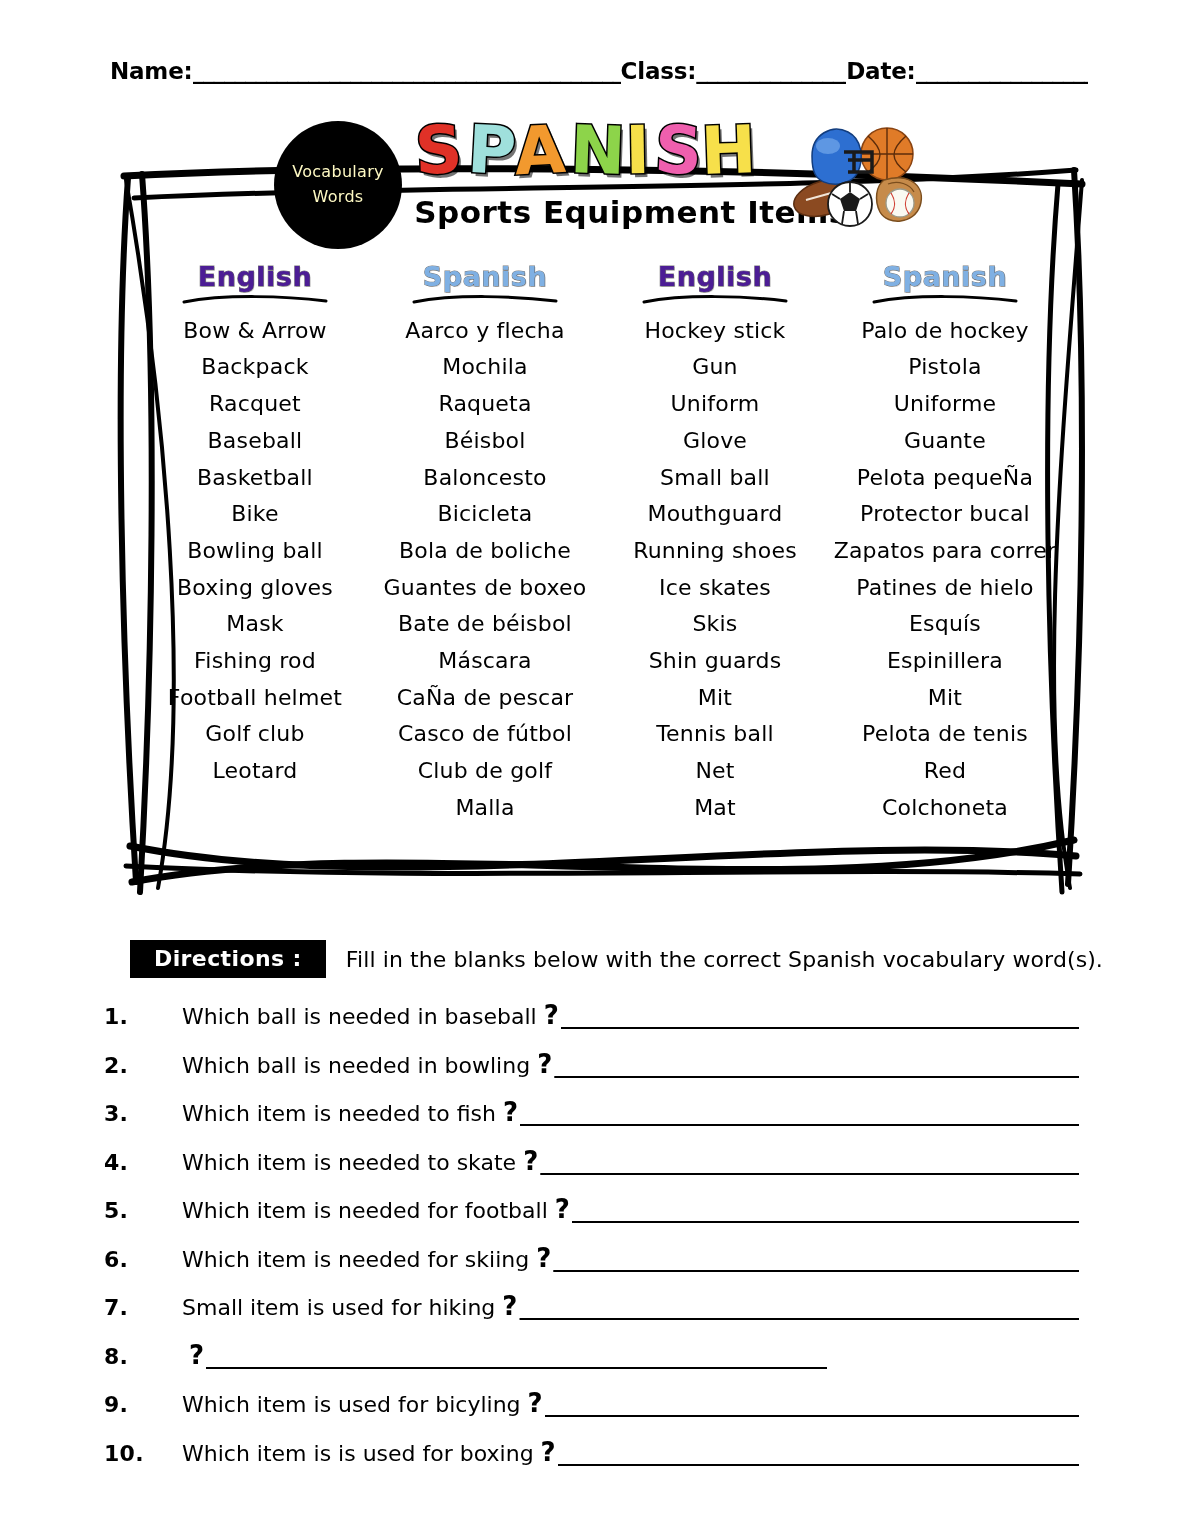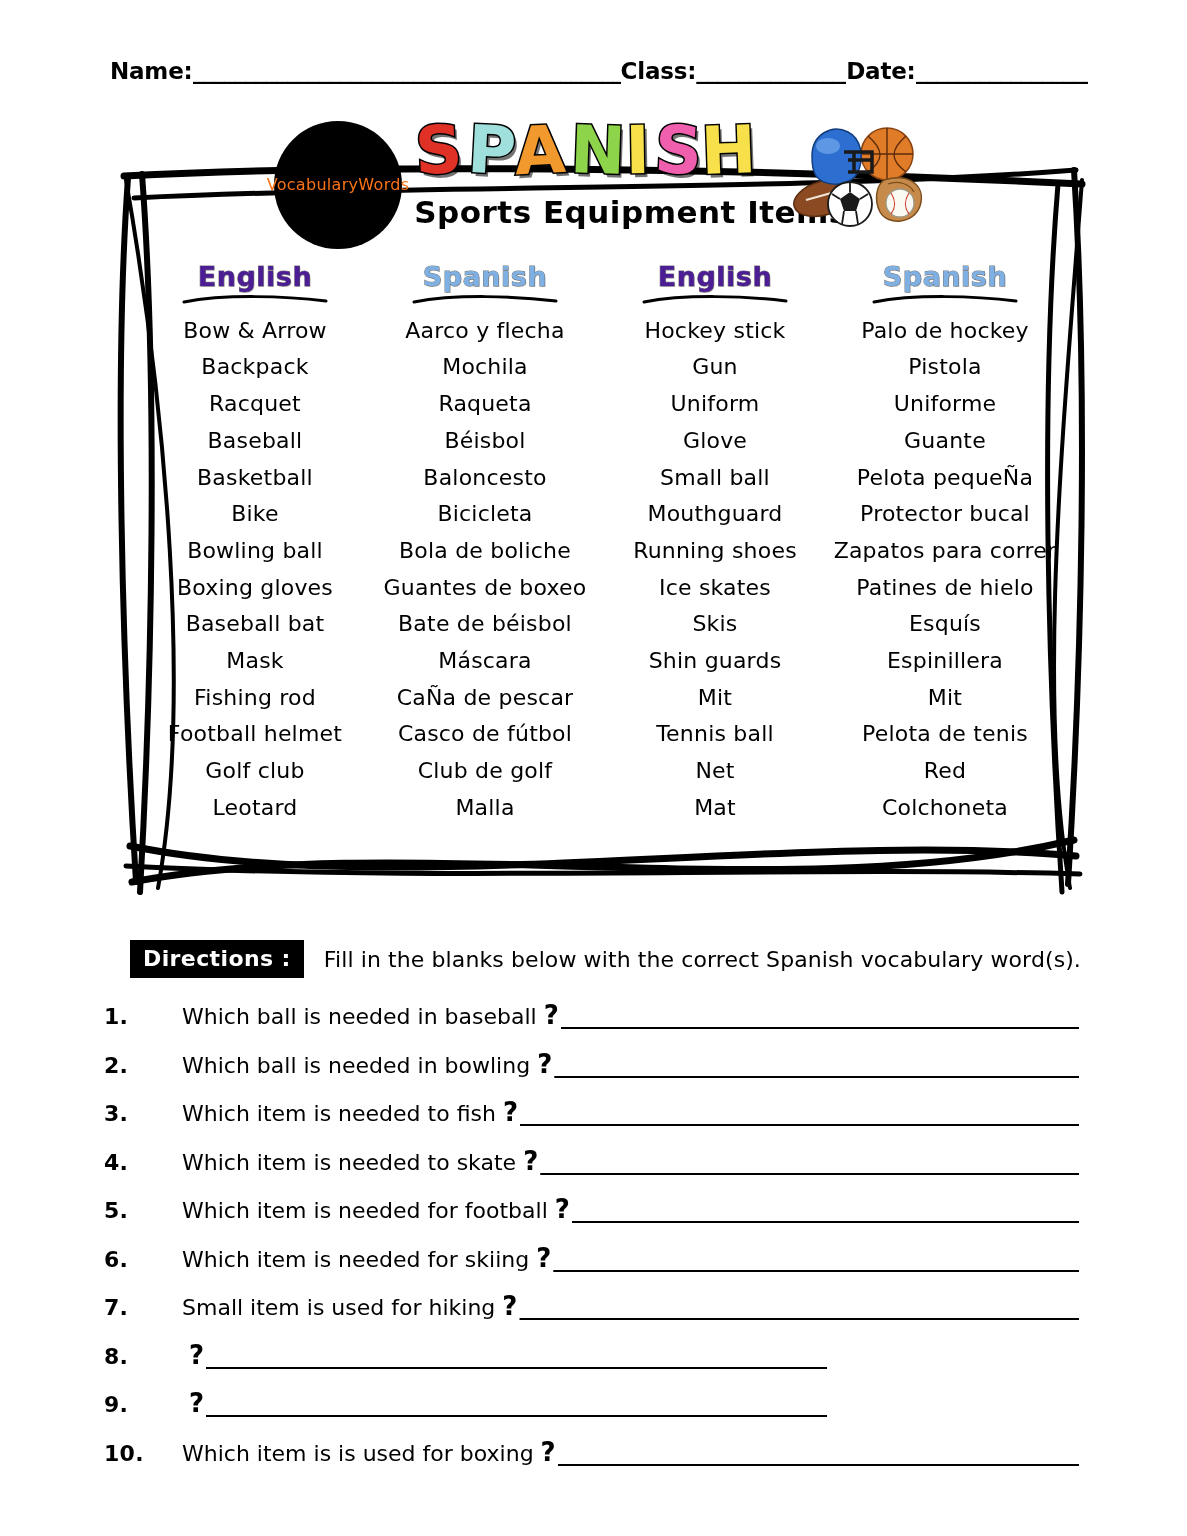--- a/index.html
+++ b/index.html
@@ -63,23 +63,23 @@
     height: 140px;
   }
   .vocab-badge {
     position: absolute;
     left: 178px;
     top: 9px;
     width: 128px;
     height: 128px;
     border-radius: 50%;
     background: #000000;
-    color: #f97316;
+    color: #fef9c3;
     display: flex;
-    flex-direction: row;
+    flex-direction: column;
     align-items: center;
     justify-content: center;
     font-family: "DejaVu Sans", sans-serif;
     font-size: 16px;
     line-height: 1.55;
     letter-spacing: 0.3px;
   }
   .spanish-word {
     position: absolute;
     left: 320px;
@@ -160,21 +160,21 @@
     display: flex;
     align-items: center;
     white-space: nowrap;
   }
   .dir-badge {
     background: #000000;
     color: #ffffff;
     font-family: "DejaVu Sans", sans-serif;
     font-size: 22px;
     font-weight: 700;
-    padding: 6px 13px 7px;
+    padding: 6px 24px 7px;
     letter-spacing: 0.4px;
   }
   .dir-text {
     margin-left: 20px;
     font-family: "DejaVu Sans", sans-serif;
     font-size: 22px;
     letter-spacing: 0.1px;
   }
 
   
@@ -292,21 +292,20 @@
     </div>
     <div class="vcol-body">
         <div class="vrow">Bow &amp; Arrow</div>
         <div class="vrow">Backpack</div>
         <div class="vrow">Racquet</div>
         <div class="vrow">Baseball</div>
         <div class="vrow">Basketball</div>
         <div class="vrow">Bike</div>
         <div class="vrow">Bowling ball</div>
         <div class="vrow">Boxing gloves</div>
-        <div class="vrow">Baseball bat</div>
         <div class="vrow">Mask</div>
         <div class="vrow">Fishing rod</div>
         <div class="vrow">Football helmet</div>
         <div class="vrow">Golf club</div>
         <div class="vrow">Leotard</div>
       </div>
   </div>
   <div class="vcol">
     <div class="vhead es">Spanish</div>
     <div class="swoosh">
@@ -429,20 +428,21 @@
       <span class="qmark">?</span>
       <span class="qblank">______________________________________________________________</span>
     </div>
     <div class="qrow">
       <span class="qnum">8.</span>
       <span class="qmark">?</span>
       <span class="qblank">______________________________________________________________</span>
     </div>
     <div class="qrow">
       <span class="qnum">9.</span>
+      <span class="qtext">Which item is used for bicyling</span>
       <span class="qmark">?</span>
       <span class="qblank">______________________________________________________________</span>
     </div>
     <div class="qrow">
       <span class="qnum">10.</span>
       <span class="qtext">Which item is is used for boxing</span>
       <span class="qmark">?</span>
       <span class="qblank">______________________________________________________________</span>
     </div>
   </div>

